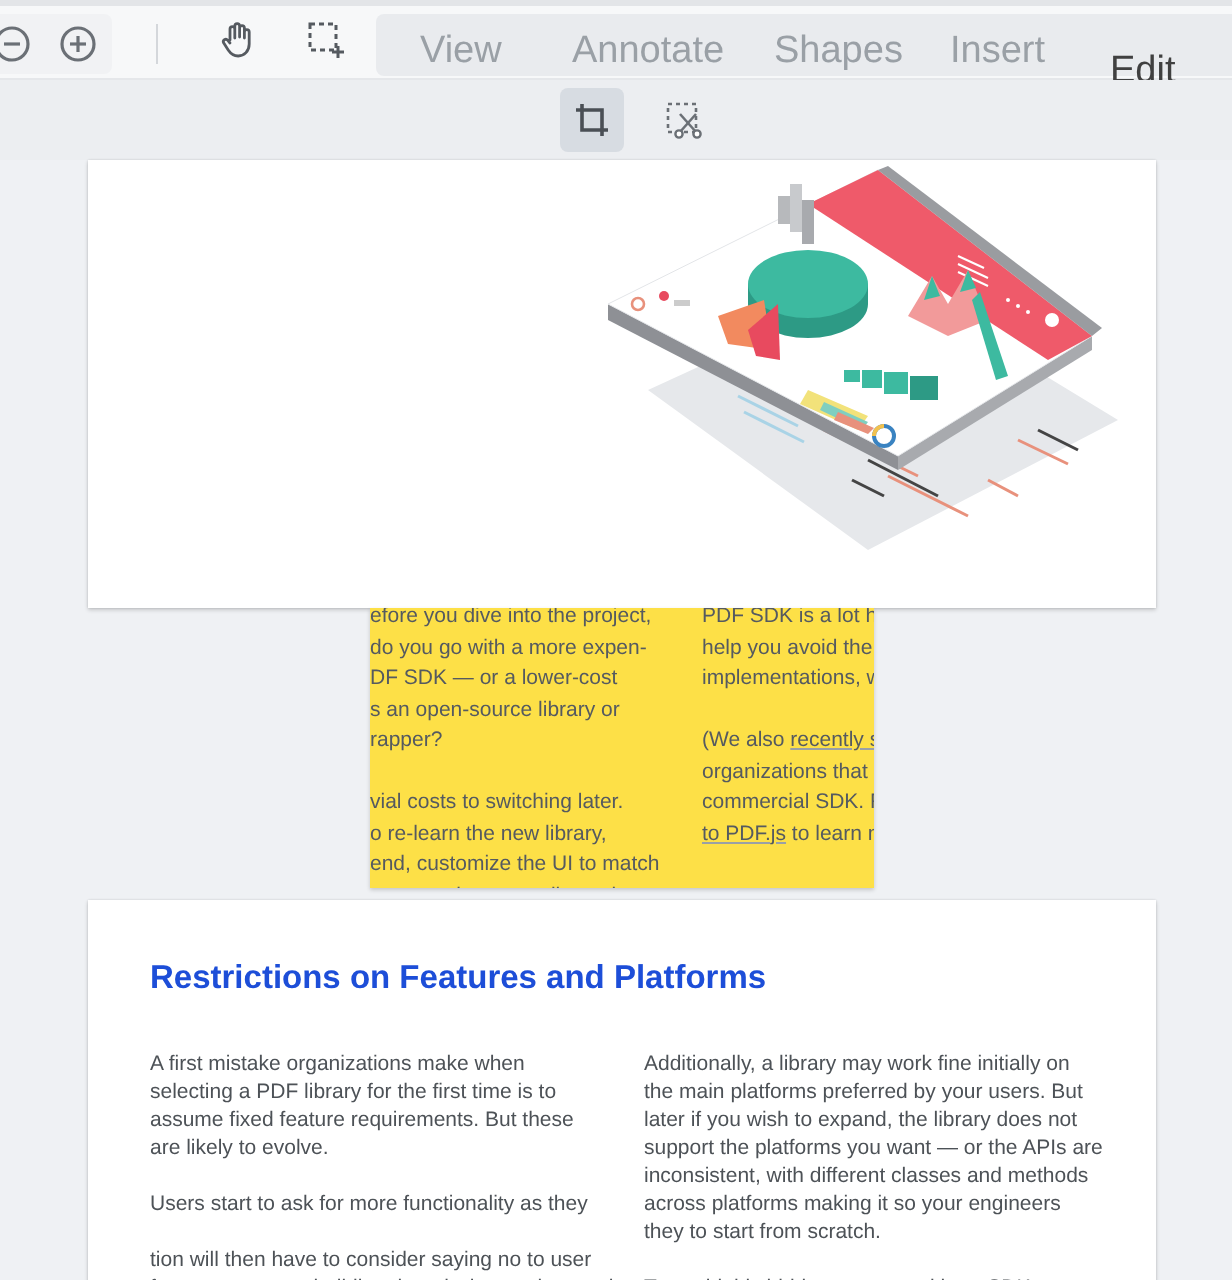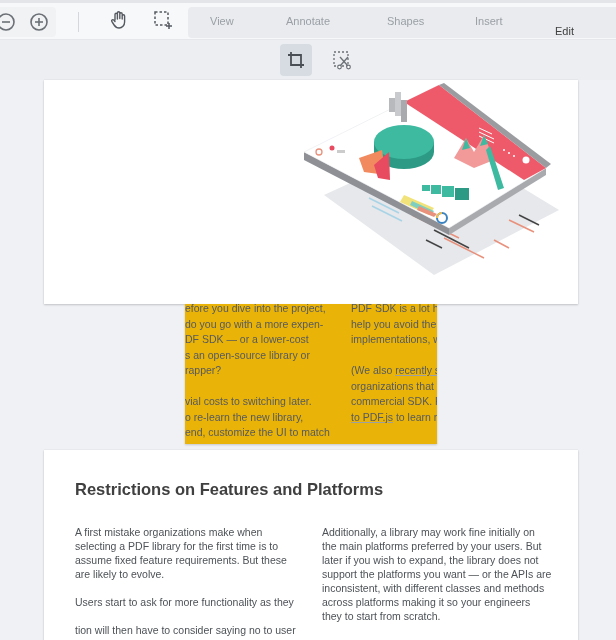--- a/index.html
+++ b/index.html
@@ -25,53 +25,53 @@
     .icon-btn svg { display: block; }
     .divider {
       position: absolute; left: 78px; top: 9px; width: 1px; height: 20px; background: #d4d7db;
     }
     .tabs {
       position: absolute; left: 188px; top: 4px; width: 430px; height: 31px;
       background: #e9ebee; border-radius: 4px 0 0 4px;
       display: flex; align-items: center;
     }
     .tab {
-      font-size: 11px; color: #9aa0a6; cursor: pointer; position: absolute; top: 8px;
+      font-size: 19px; color: #9aa0a6; cursor: pointer; position: absolute; top: 8px;
     }
     .tab.active { color: #404040; margin-top: 10px; }
     .subbar {
       position: absolute; left: 0; top: 40px; width: 616px; height: 40px;
       background: #eceef1;
     }
     .sub-btn {
       position: absolute; top: 4px; width: 32px; height: 32px; border-radius: 4px;
       display: flex; align-items: center; justify-content: center; cursor: pointer;
     }
     .sub-btn.active { background: #d7dce2; }
     .page {
       position: absolute; background: #ffffff;
       box-shadow: 0 1px 2px rgba(0,0,0,0.18), 0 0 1px rgba(0,0,0,0.12);
     }
     .page-1 { left: 44px; top: 80px; width: 534px; height: 224px; }
     .page-2 { left: 44px; top: 450px; width: 534px; height: 200px; }
     .crop-piece {
       position: absolute; left: 185px; top: 304px; width: 252px; height: 140px;
-      background: #eab308; overflow: hidden;
+      background: #fde047; overflow: hidden;
       box-shadow: 0 1px 2px rgba(0,0,0,0.18);
     }
     .crop-col {
       position: absolute; top: 0; font-size: 10.5px; line-height: 15.5px; color: #555a60;
       white-space: nowrap;
     }
     .crop-col p { margin: 0; }
     .crop-col .gap { height: 15.5px; }
     .crop-col a { color: #555a60; text-decoration: underline; text-decoration-color: #9aa0a6; }
     .heading {
       position: absolute; left: 31px; top: 30px;
-      font-size: 16.5px; font-weight: bold; color: #404040; white-space: nowrap;
+      font-size: 16.5px; font-weight: bold; color: #1d4ed8; white-space: nowrap;
     }
     .body-col {
       position: absolute; top: 75px; width: 230px;
       font-size: 10.5px; line-height: 14px; color: #4d5257;
     }
     .body-col p { margin-bottom: 14px; white-space: nowrap; }
     .illustration { position: absolute; left: 250px; top: 0; width: 290px; height: 224px; }
   </style>
 </head>
 <body>

